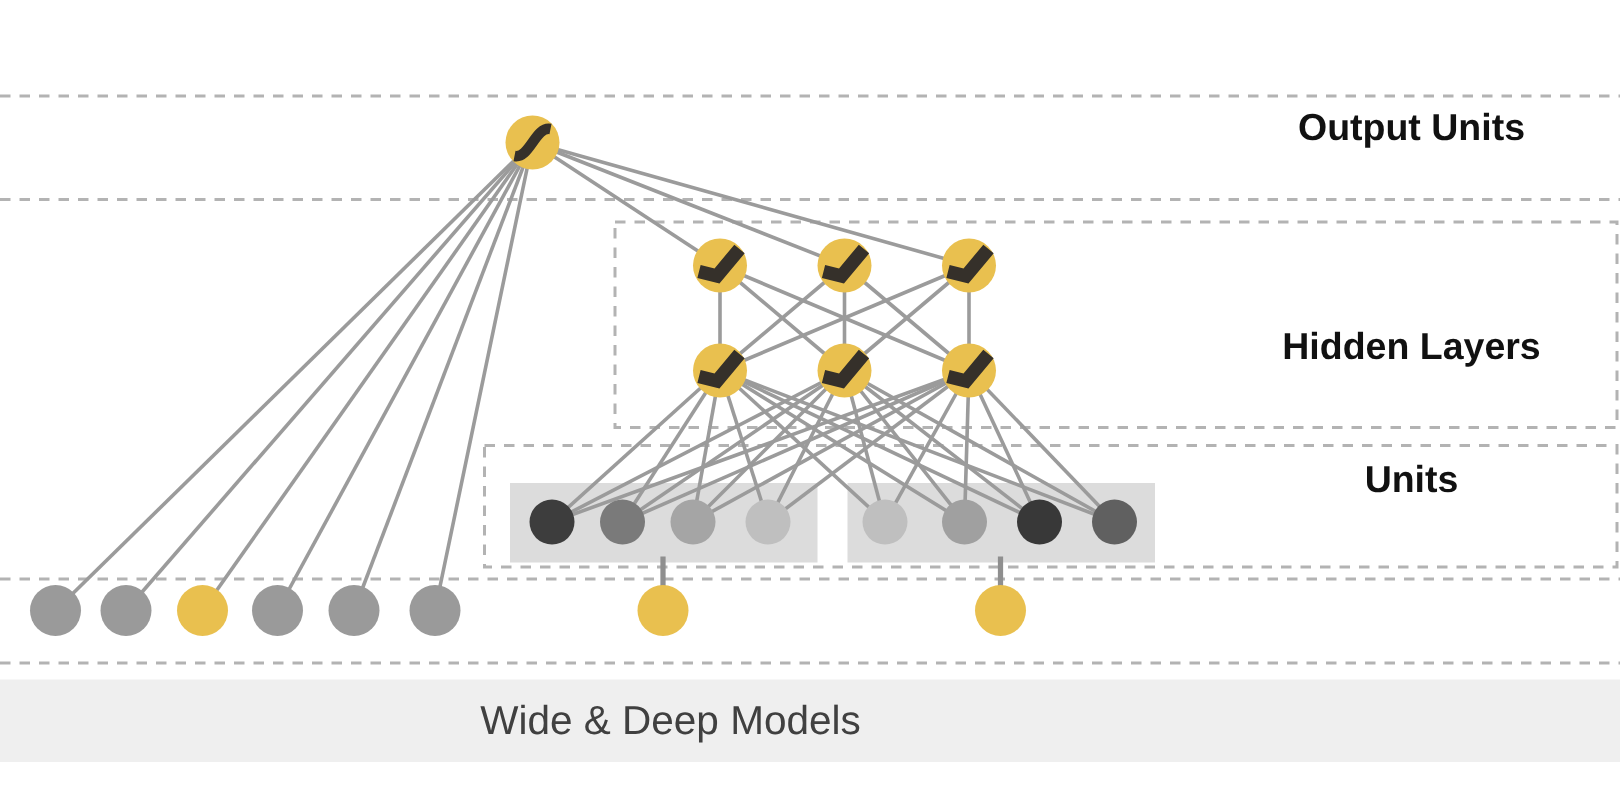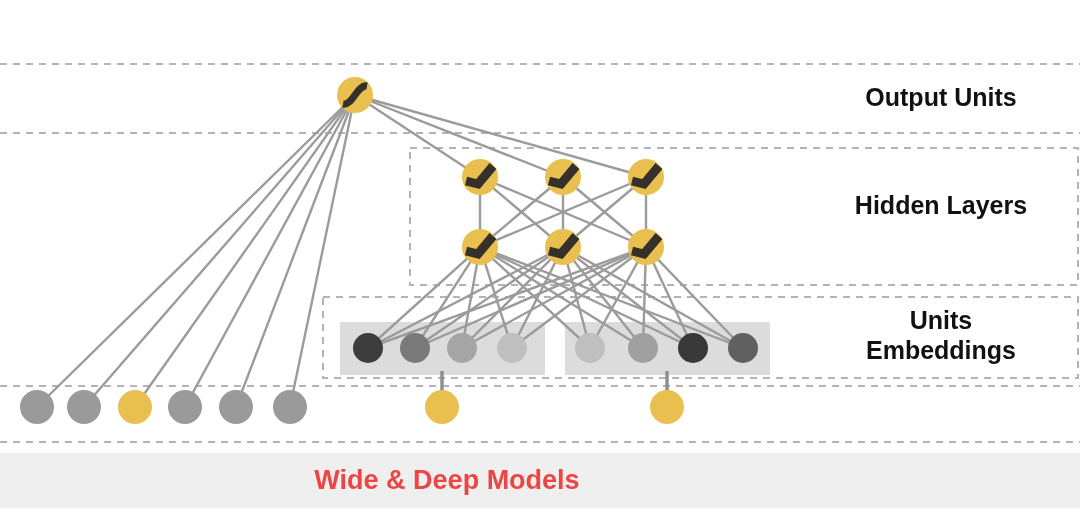--- a/index.html
+++ b/index.html
@@ -25,23 +25,23 @@
     position:absolute;
     left:0;top:453px;
     width:1080px;height:55px;
     background:#efefef;
   }
   #title-text{
     position:absolute;
     left:147px;top:465px;
     width:600px;
     text-align:center;
-    font-weight:bold;
+    font-weight:normal;
     font-size:27px;
-    color:#ef4444;
+    color:#404040;
   }
 </style>
 </head>
 <body>
 
 <div id="canvas">
 
   <svg id="net" width="1080" height="529">
       <line x1="0" y1="64" x2="1080" y2="64" stroke="#b3b3b3" stroke-width="2" stroke-dasharray="7 6"></line>
       <line x1="0" y1="133" x2="1080" y2="133" stroke="#b3b3b3" stroke-width="2" stroke-dasharray="7 6"></line>
@@ -136,26 +136,25 @@
       <circle cx="37" cy="407" r="17" fill="#9a9a9a"></circle>
       <circle cx="84" cy="407" r="17" fill="#9a9a9a"></circle>
       <circle cx="135" cy="407" r="17" fill="#e9c04f"></circle>
       <circle cx="185" cy="407" r="17" fill="#9a9a9a"></circle>
       <circle cx="236" cy="407" r="17" fill="#9a9a9a"></circle>
       <circle cx="290" cy="407" r="17" fill="#9a9a9a"></circle>
       <circle cx="442" cy="407" r="17" fill="#e9c04f"></circle>
       <circle cx="667" cy="407" r="17" fill="#e9c04f"></circle>
     </svg>
 
-  <div class="side-label" style="top:82px">Output Units</div>
+  <div class="side-label" style="top:70px">Output Units</div>
 
-  <div class="side-label" style="top:190px">Hidden Layers</div>
+  <div class="side-label" style="top:216px">Hidden Layers</div>
 
   <div class="side-label" style="top:305px">
     <div>Units</div>
-    <div>Embeddings</div>
   </div>
 
 
   <div id="title-band"></div>
   <div id="title-text">Wide &amp; Deep Models</div>
 
 </div>
 
 </body></html>

